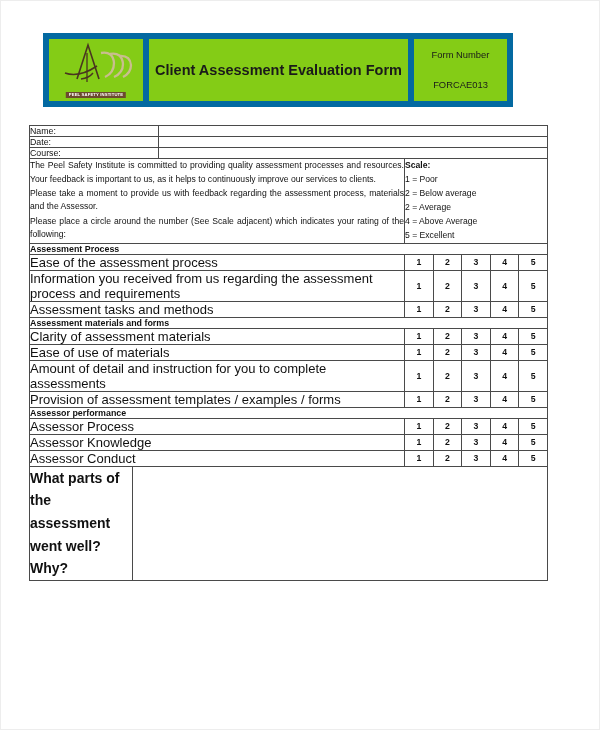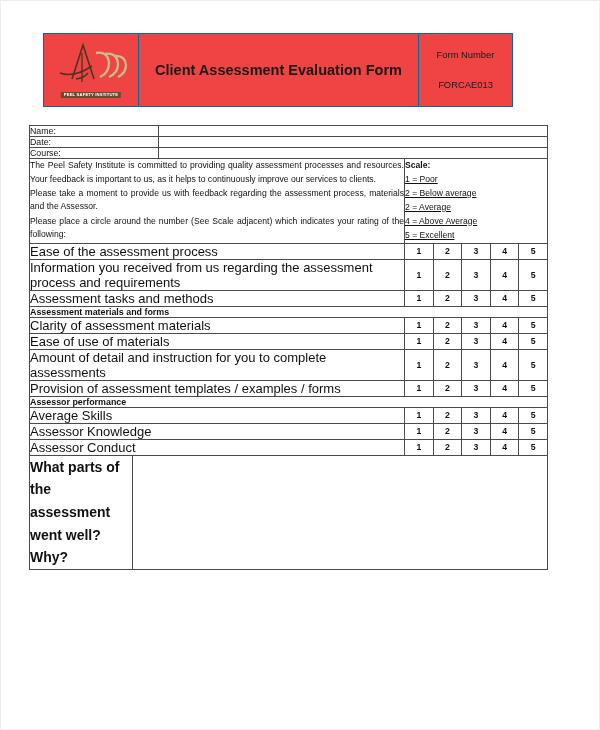--- a/index.html
+++ b/index.html
@@ -28,24 +28,24 @@
   .header-table {
     position: absolute;
     left: 42px;
     top: 32px;
     width: 470px;
     height: 74px;
     border-collapse: collapse;
     table-layout: fixed;
   }
   .header-table td {
-    border: 1px solid #0369a1;
+    border: 6px solid #0369a1;
     vertical-align: middle;
     padding: 0;
-    background: #ef4444;
+    background: #84cc16;
   }
   .logo-cell {
     width: 94px;
     text-align: center;
   }
   .logo-wrap {
     width: 84px;
     height: 62px;
     margin: 0 auto;
     position: relative;
@@ -133,21 +133,21 @@
     font-size: 8.6px;
     line-height: 1.62;
     padding: 6px 8px;
     vertical-align: top;
     color: #111111;
   }
   .scale-title {
     font-weight: bold;
     display: block;
   }
-  .scale-item { display: block; text-decoration: underline; }
+  .scale-item { display: block; }
 
   
   .section-header {
     background: #f9c195;
     font-size: 8.9px;
     font-weight: bold;
     padding: 5px 8px;
     color: #111111;
   }
 
@@ -246,20 +246,23 @@
           <td class="scale-cell" colspan="5">
             <span class="scale-title">Scale:</span>
             <span class="scale-item">1 = Poor</span>
             <span class="scale-item">2 = Below average</span>
             <span class="scale-item">2 = Average</span>
             <span class="scale-item">4 = Above Average</span>
             <span class="scale-item">5 = Excellent</span>
           </td>
         </tr>
         <tr>
+          <td class="section-header" colspan="8">Assessment Process</td>
+        </tr>
+        <tr>
           <td class="item-label" colspan="3">Ease of the assessment process</td>
           <td class="rate-cell">1</td>
           <td class="rate-cell">2</td>
           <td class="rate-cell">3</td>
           <td class="rate-cell">4</td>
           <td class="rate-cell">5</td>
         </tr>
         <tr>
           <td class="item-label" colspan="3">Information you received from us regarding the assessment process and requirements</td>
           <td class="rate-cell">1</td>
@@ -308,21 +311,21 @@
           <td class="rate-cell">1</td>
           <td class="rate-cell">2</td>
           <td class="rate-cell">3</td>
           <td class="rate-cell">4</td>
           <td class="rate-cell">5</td>
         </tr>
         <tr>
           <td class="section-header" colspan="8">Assessor performance</td>
         </tr>
         <tr>
-          <td class="item-label" colspan="3">Average Skills</td>
+          <td class="item-label" colspan="3">Assessor Process</td>
           <td class="rate-cell">1</td>
           <td class="rate-cell">2</td>
           <td class="rate-cell">3</td>
           <td class="rate-cell">4</td>
           <td class="rate-cell">5</td>
         </tr>
         <tr>
           <td class="item-label" colspan="3">Assessor Knowledge</td>
           <td class="rate-cell">1</td>
           <td class="rate-cell">2</td>

